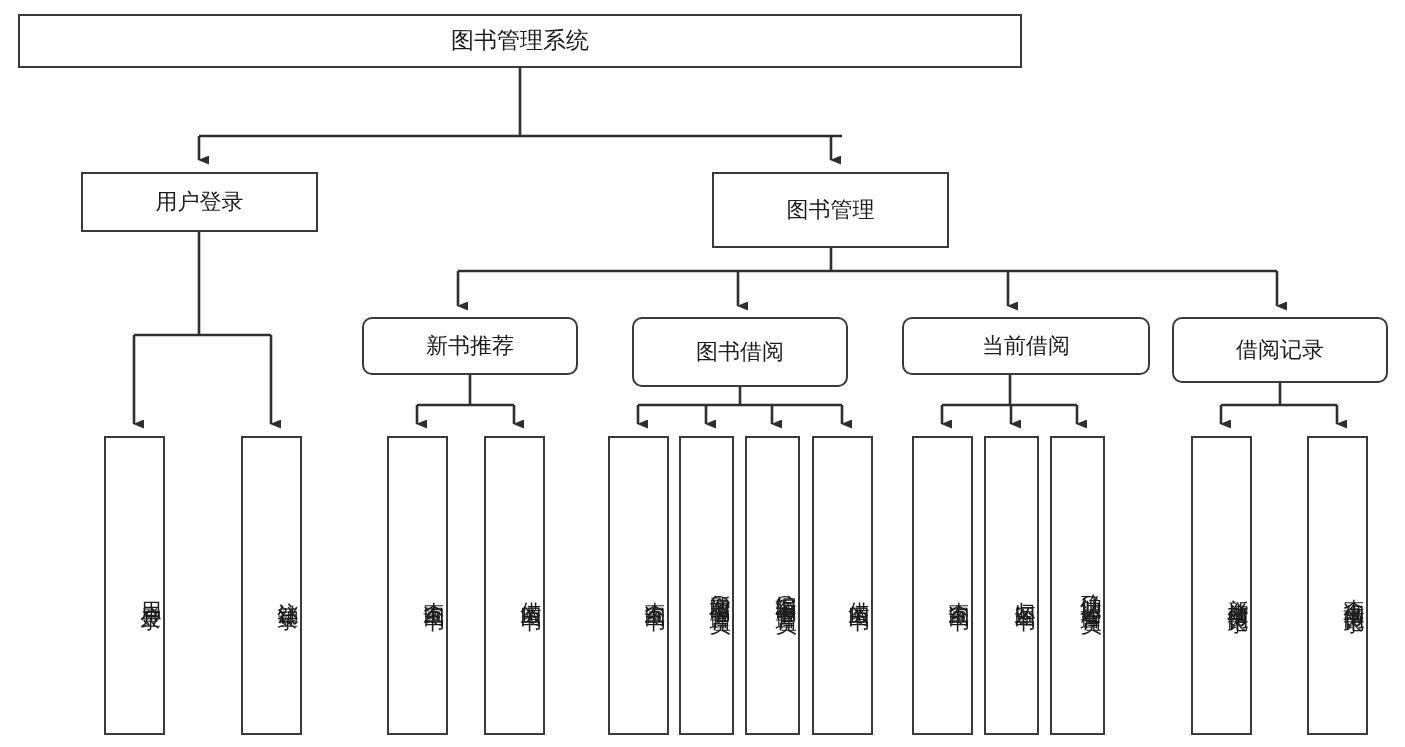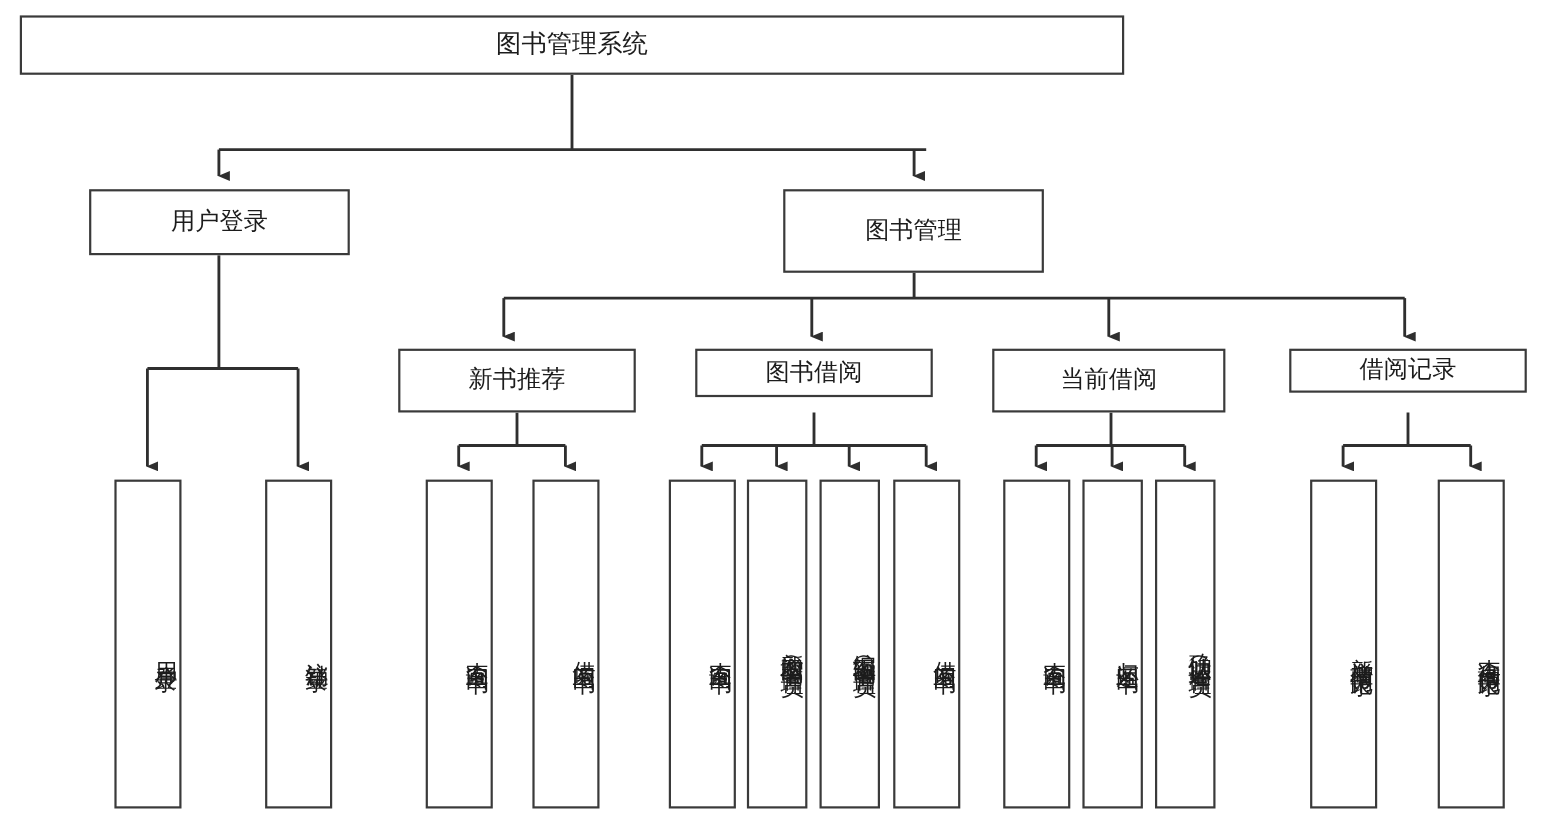--- a/index.html
+++ b/index.html
@@ -35,21 +35,21 @@
     display: flex;
     align-items: center;
     justify-content: center;
     text-align: right;
     line-height: 1.18;
     color: #1c1c1c;
     z-index: 3;
   }
   .node.root      { font-size: 23px; }
   .node.level2    { font-size: 22px; }
-  .node.level3    { font-size: 22px; }
+  .node.level3    { font-size: 22px; border-radius: 10px; }
   .node.leaf {
     font-size: 21px;
     writing-mode: vertical-rl;
     text-orientation: upright;
     letter-spacing: 3px;
     padding-top: 10px;
     align-items: flex-start;
     justify-content: center;
   }
   .node .node-label {
@@ -135,27 +135,27 @@
         <span class="node-label">用户登录</span>
       </div>
       <div class="node level2" style="left: 712px; top: 172px; width: 237px; height: 76px;">
         <span class="node-label">图书管理</span>
       </div>
     </div>
   <div id="level3-nodes">
       <div class="node level3" style="left: 362px; top: 317px; width: 216px; height: 58px;">
         <span class="node-label">新书推荐</span>
       </div>
-      <div class="node level3" style="left: 632px; top: 317px; width: 216px; height: 44px;">
+      <div class="node level3" style="left: 632px; top: 317px; width: 216px; height: 70px;">
         <span class="node-label">图书借阅</span>
       </div>
-      <div class="node level3" style="left: 902px; top: 317px; width: 212px; height: 58px;">
+      <div class="node level3" style="left: 902px; top: 317px; width: 248px; height: 58px;">
         <span class="node-label">当前借阅</span>
       </div>
-      <div class="node level3" style="left: 1172px; top: 317px; width: 216px; height: 40px;">
+      <div class="node level3" style="left: 1172px; top: 317px; width: 216px; height: 66px;">
         <span class="node-label">借阅记录</span>
       </div>
     </div>
   <div id="leaf-nodes">
       <div class="node leaf" style="left: 104px; top: 436px; width: 61px; height: 299px;">
         <span class="node-label">用户登录</span>
       </div>
       <div class="node leaf" style="left: 241px; top: 436px; width: 61px; height: 299px;">
         <span class="node-label">注销登录</span>
       </div>

